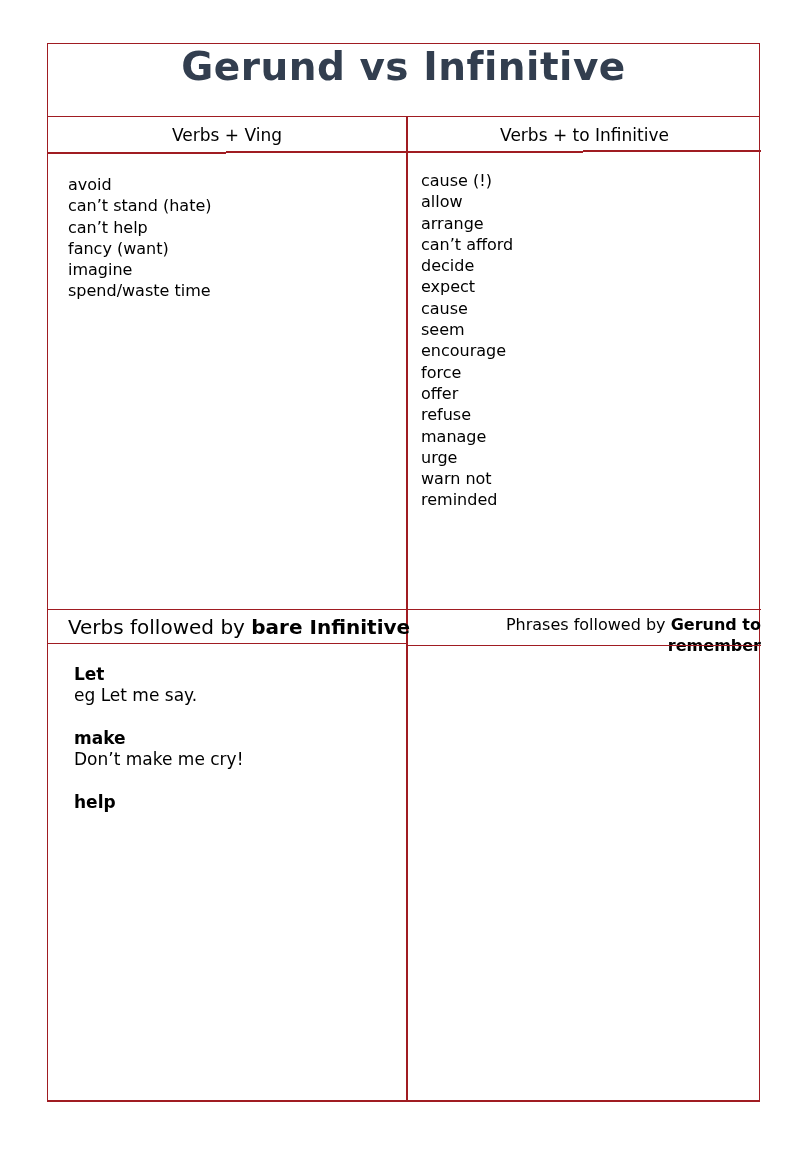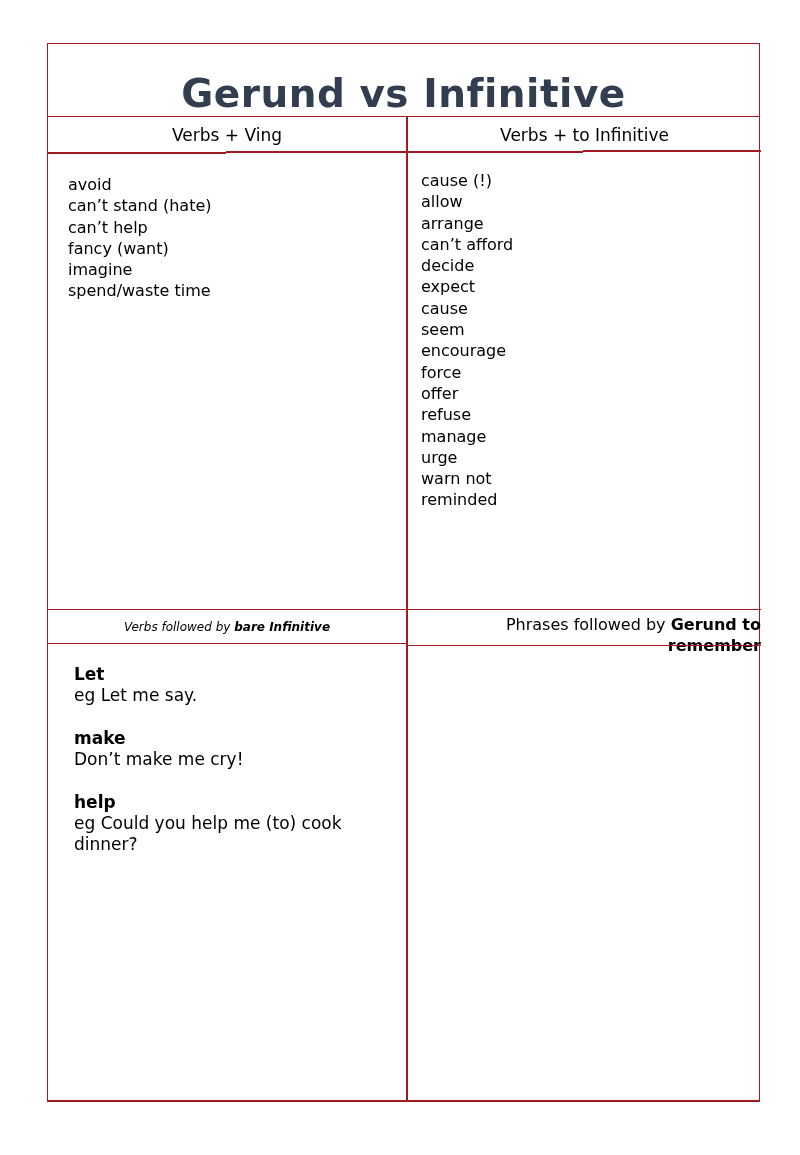--- a/index.html
+++ b/index.html
@@ -1,28 +1,28 @@
 <!DOCTYPE html>
 <html><head>
   <meta charset="utf-8">
   <style>
     html, body { margin: 0; padding: 0; background: #ffffff; }
     body { width: 800px; height: 1155px; position: relative; font-family: "DejaVu Sans", sans-serif; color: #000; }
     .sheet { position: absolute; left: 47px; top: 43px; width: 713px; height: 1059px; border: 1px solid #a01c22; border-bottom: 2px solid #a01c22; box-sizing: border-box; }
-    .title-row { position: absolute; left: 0; top: 0; width: 100%; height: 72px; border-bottom: 1px solid #a01c22; display: flex; align-items: flex-end; justify-content: center; }
+    .title-row { position: absolute; left: 0; top: 0; width: 100%; height: 72px; border-bottom: 1px solid #a01c22; display: flex; align-items: flex-start; justify-content: center; }
     .title { font-family: "DejaVu Sans", sans-serif; font-weight: bold; font-size: 39px; color: #323e4f; letter-spacing: 0.5px; }
     .vline { position: absolute; left: 358px; top: 72px; width: 2px; height: 986px; background: #a01c22; }
     .hdr { position: absolute; display: flex; align-items: center; justify-content: center; font-size: 17px; text-align: right; }
     .hdr-top-left { left: 0; top: 73px; width: 358px; height: 35px; }
     .hdr-top-right { left: 360px; top: 73px; width: 353px; height: 35px; }
     .hline { position: absolute; height: 2px; background: #a01c22; }
     .list { position: absolute; font-size: 16px; line-height: 21.3px; margin: 4px; padding: 0; list-style: none; }
     .list-left { left: 16px; top: 126px; }
     .list-right { left: 369px; top: 122px; }
-    .hdr-mid-left { left: 0; top: 566px; width: 358px; height: 34px; font-size: 12px; font-style: italic; }
+    .hdr-mid-left { left: 12px; top: 566px; width: 358px; height: 34px; font-size: 20px; }
     .hdr-mid-right { left: 360px; top: 566px; width: 353px; height: 34px; font-size: 16px; line-height: 21px; align-items: flex-start; padding-top: 4px; box-sizing: border-box; }
     .hline-thin { position: absolute; height: 1px; background: #a01c22; }
     .bare { position: absolute; left: 26px; top: 620px; width: 310px; font-size: 17px; line-height: 21.3px; }
     .bare .term { font-weight: bold; }
     .bare .gap { height: 21.3px; }
     .modals { position: absolute; left: 26px; top: 896px; width: 310px; font-size: 16px; line-height: 22px; }
     b { font-weight: bold; }
   </style>
 </head>
 <body>
@@ -82,18 +82,17 @@
   <div class="hline-thin" style="left:360px; top:601px; width:353px;"></div>
 
   <div class="bare">
     <div class="term">Let</div>
     <div>eg Let me say.</div>
     <div class="gap"></div>
     <div class="term">make</div>
     <div>Don’t make me cry!</div>
     <div class="gap"></div>
     <div class="term">help</div>
-    <div>eg Could you help me (to) cook dinner?</div>
   </div>
 
 
   <div style="position:absolute; left:360px; top:602px; width:353px; height:455px;"></div>
 </div>
 
 </body></html>

